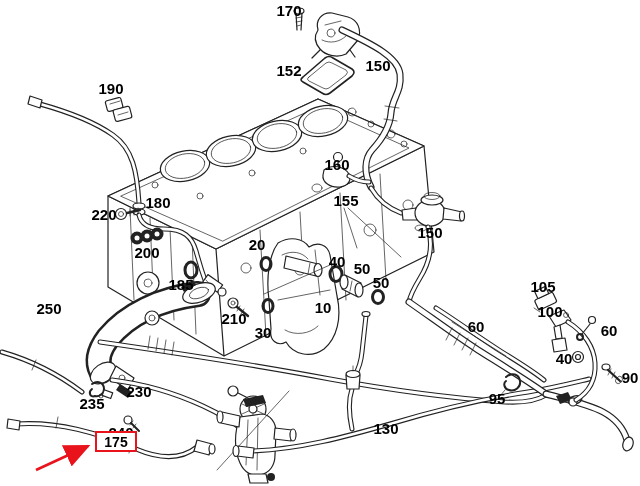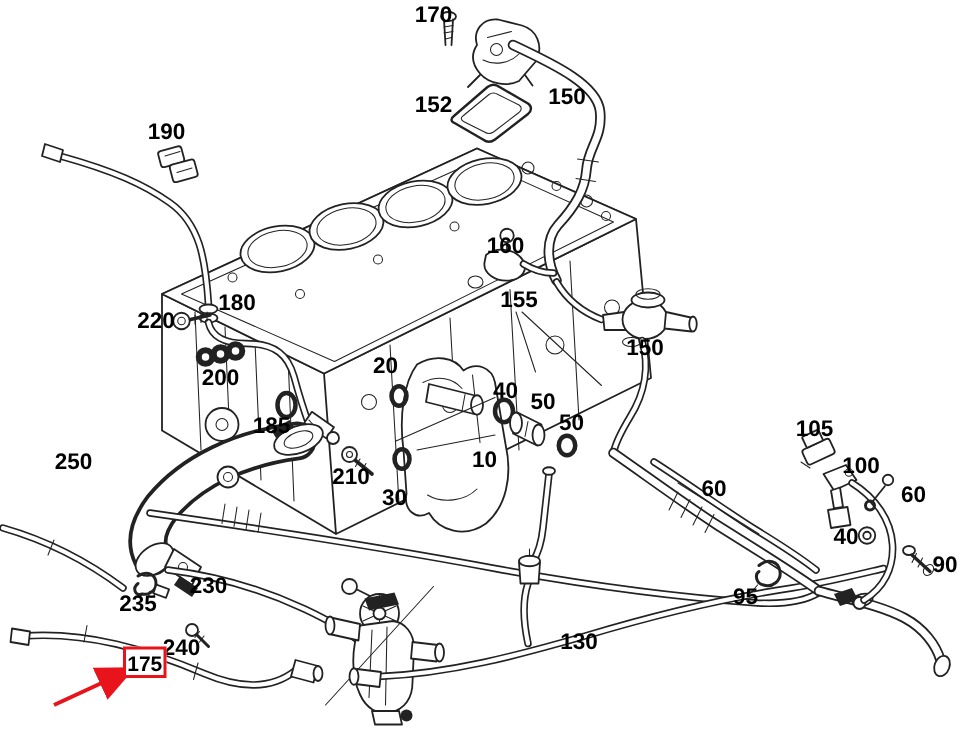--- a/index.html
+++ b/index.html
@@ -21,21 +21,21 @@
   .mi  { fill:none; stroke:#fff;        stroke-width:2.8; stroke-linecap:round; }
   .Do  { fill:none; stroke:var(--line); stroke-width:26; stroke-linecap:round; }
   .Di  { fill:none; stroke:#fff;        stroke-width:21; stroke-linecap:round; }
   
   .plabel {
     position:absolute; transform:translate(-50%,-50%);
     font-size:15px; font-weight:600; color:#000; white-space:nowrap;
     line-height:1; letter-spacing:0px; cursor:default;
   }
   .hlbox {
-    position:absolute; left:82px; top:431px; width:29px; height:21px;
+    position:absolute; left:95px; top:431px; width:42px; height:21px;
     border:2.6px solid var(--hl); box-sizing:border-box;
     display:flex; align-items:center; justify-content:center; background:#fff;
   }
   .hlbox .plabel { position:static; transform:none; font-size:14px; }
 </style>
 </head>
 <body>
 
 <div class="stage">
 
@@ -345,21 +345,21 @@
   <div class="plabel" style="left:337px;top:261px">40</div>
   <div class="plabel" style="left:362px;top:268px">50</div>
   <div class="plabel" style="left:381px;top:282px">50</div>
   <div class="plabel" style="left:181px;top:284px">185</div>
   <div class="plabel" style="left:323px;top:307px">10</div>
   <div class="plabel" style="left:49px;top:308px">250</div>
   <div class="plabel" style="left:234px;top:318px">210</div>
   <div class="plabel" style="left:263px;top:332px">30</div>
   <div class="plabel" style="left:476px;top:326px">60</div>
   <div class="plabel" style="left:543px;top:286px">105</div>
-  <div class="plabel" style="left:574px;top:311px">100</div>
+  <div class="plabel" style="left:550px;top:311px">100</div>
   <div class="plabel" style="left:609px;top:330px">60</div>
   <div class="plabel" style="left:564px;top:358px">40</div>
   <div class="plabel" style="left:630px;top:377px">90</div>
   <div class="plabel" style="left:497px;top:398px">95</div>
   <div class="plabel" style="left:139px;top:391px">230</div>
   <div class="plabel" style="left:92px;top:403px">235</div>
   <div class="plabel" style="left:121px;top:432px">240</div>
   <div class="plabel" style="left:386px;top:428px">130</div>
 
   <div class="hlbox">

